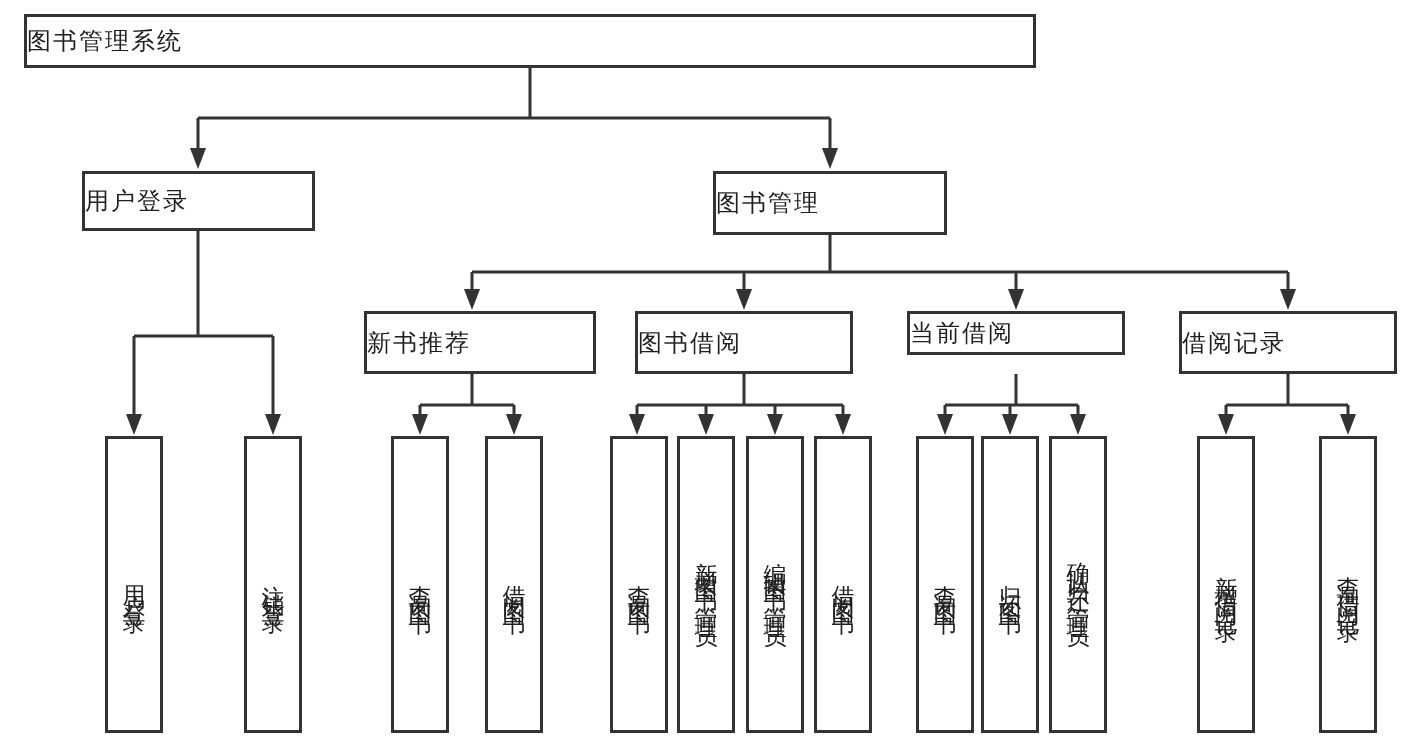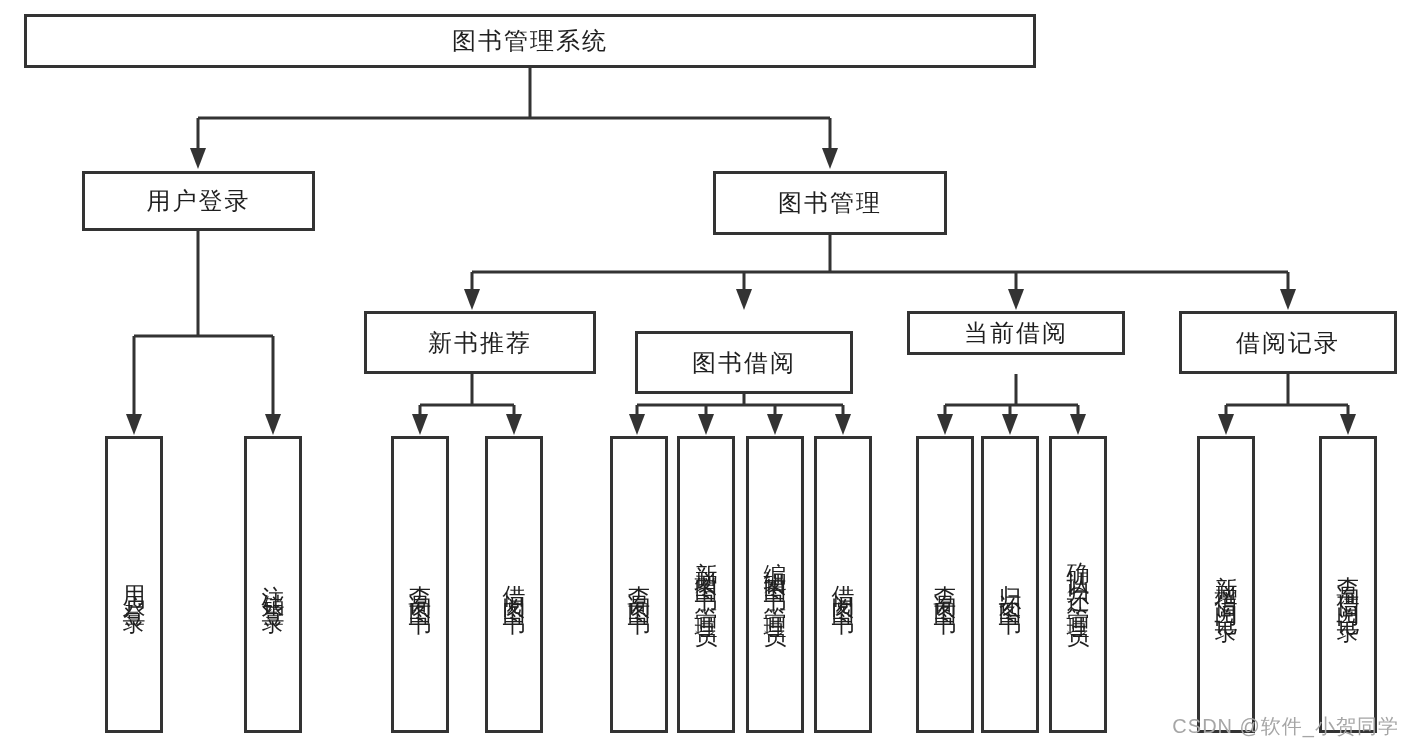--- a/index.html
+++ b/index.html
@@ -20,21 +20,21 @@
   }
   .connector-layer path { stroke: #333333; stroke-width: 3; fill: none; }
   .connector-layer polygon { fill: #333333; stroke: none; }
   .hbox {
     position: absolute;
     box-sizing: border-box;
     border: 3px solid #333333;
     background: #ffffff;
     display: flex;
     align-items: center;
-    justify-content: center;
+    justify-content: flex-start;
     font-size: 24px;
     letter-spacing: 2px;
     z-index: 2;
   }
   .vbox {
     position: absolute;
     box-sizing: border-box;
     border: 3px solid #333333;
     background: #ffffff;
     display: flex;
@@ -108,21 +108,21 @@
   <div class="hbox" style="left:82px; top:171px; width:233px; height:60px;">
     <span>用户登录</span>
   </div>
   <div class="hbox" style="left:713px; top:171px; width:234px; height:64px;">
     <span>图书管理</span>
   </div>
 
   <div class="hbox" style="left:364px; top:311px; width:232px; height:63px;">
     <span>新书推荐</span>
   </div>
-  <div class="hbox" style="left:635px; top:311px; width:218px; height:63px;margin-top:20px;">
+  <div class="hbox" style="left:635px; top:311px; width:218px; height:63px;">
     <span>图书借阅</span>
   </div>
   <div class="hbox" style="left:907px; top:311px; width:218px; height:44px;">
     <span>当前借阅</span>
   </div>
   <div class="hbox" style="left:1179px; top:311px; width:218px; height:63px;">
     <span>借阅记录</span>
   </div>
 
   <div class="vbox" style="left:105px; top:436px; width:58px; height:297px;">
@@ -162,15 +162,14 @@
     <span class="vtext">确认归还（管理员）</span>
   </div>
 
   <div class="vbox" style="left:1197px; top:436px; width:58px; height:297px;">
     <span class="vtext">新增借阅记录</span>
   </div>
   <div class="vbox" style="left:1319px; top:436px; width:58px; height:297px;">
     <span class="vtext">查询借阅记录</span>
   </div>
 
-  <div class="watermark">CSDN @软件_小贺同学</div>
 
 </div>
 
 </body></html>

